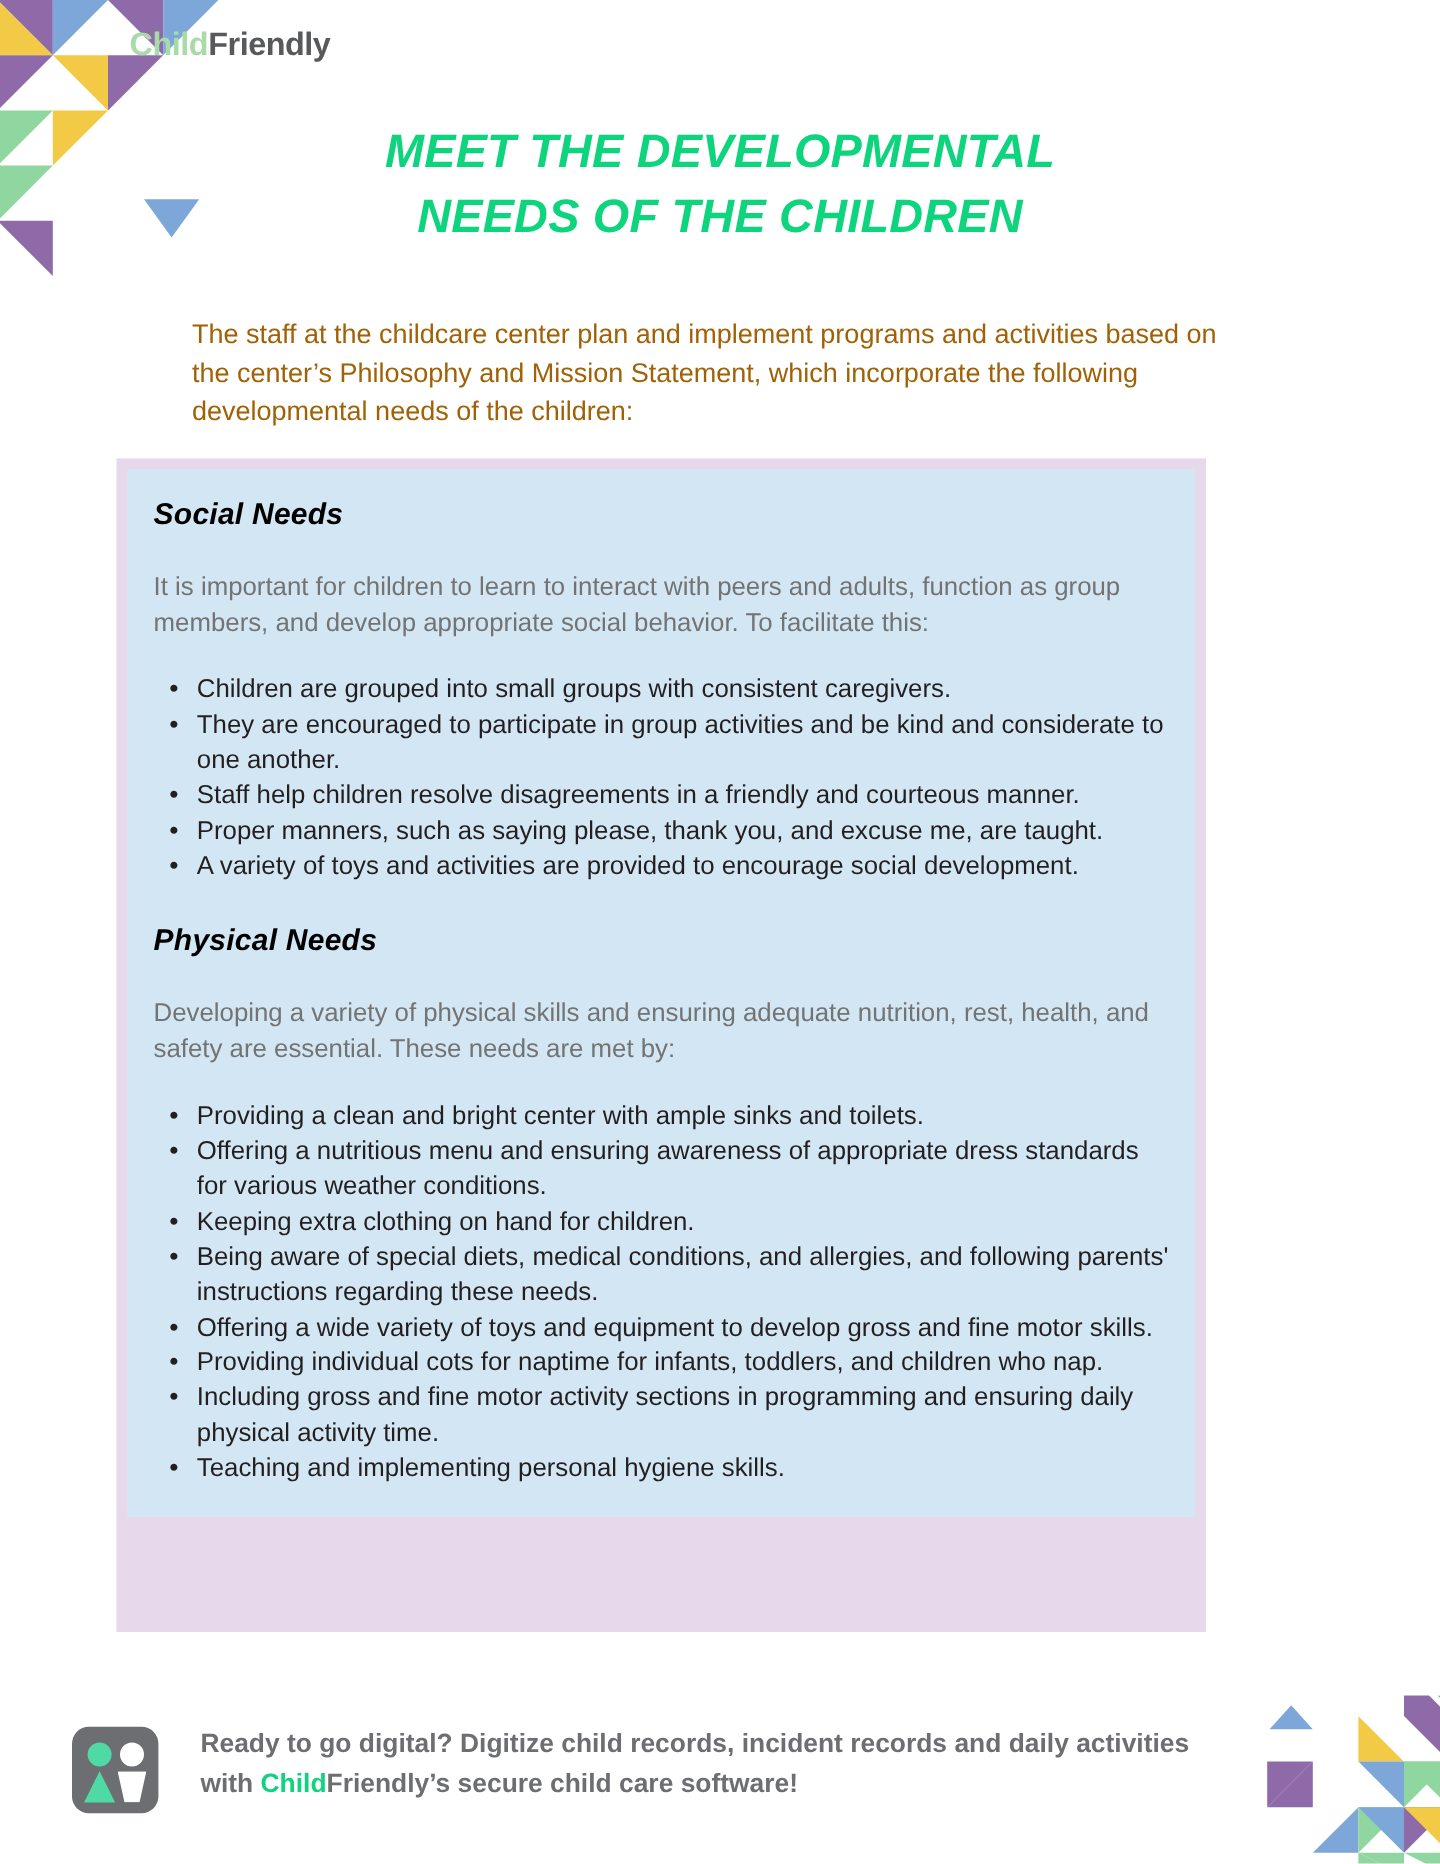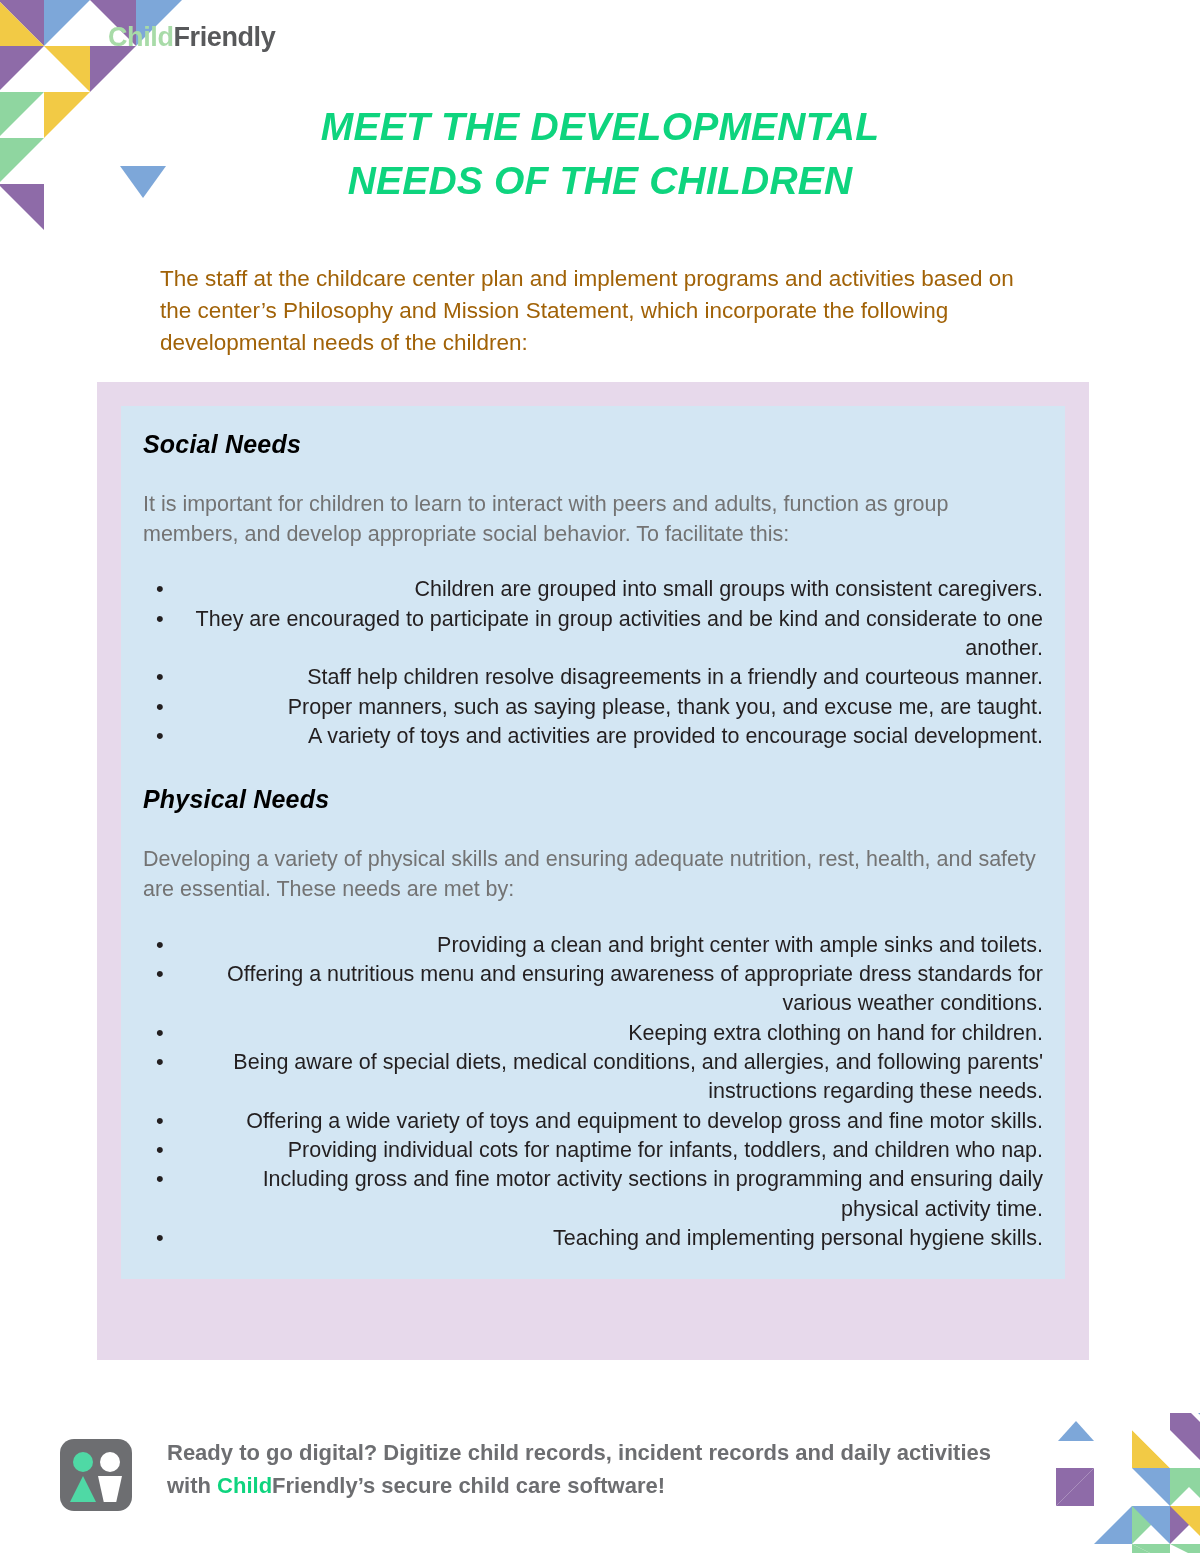--- a/index.html
+++ b/index.html
@@ -53,24 +53,24 @@
     font-size:22.5px;
     line-height:1.42;
     color:#a16207;
     margin-top:18px;
   }
 
   
   #content-box {
     position:absolute;
     left:97px; top:382px;
-    width:992px;
+    width:908px;
     min-height:978px;
     background:#e7d9eb;
-    padding:24px;
+    padding:9px;
   }
   #content-inner {
     background:#d3e6f3;
     width:100%;
     height:100%;
     padding:24px 22px 26px 22px;
   }
 
   .section-heading {
     font-size:25px;
@@ -92,21 +92,20 @@
     margin:0 0 34px 0;
     padding:0;
   }
   ul.needs-list li {
     position:relative;
     padding-left:36px;
     font-size:21.5px;
     line-height:1.365;
     color:#231f20;
     margin-bottom:0px;
-    text-align:right;
   }
   ul.needs-list li::before {
     content:"\2022";
     position:absolute;
     left:13px;
     top:-1px;
     font-size:22px;
     color:#231f20;
   }
   .section-block.last ul.needs-list { margin-bottom:0; }

